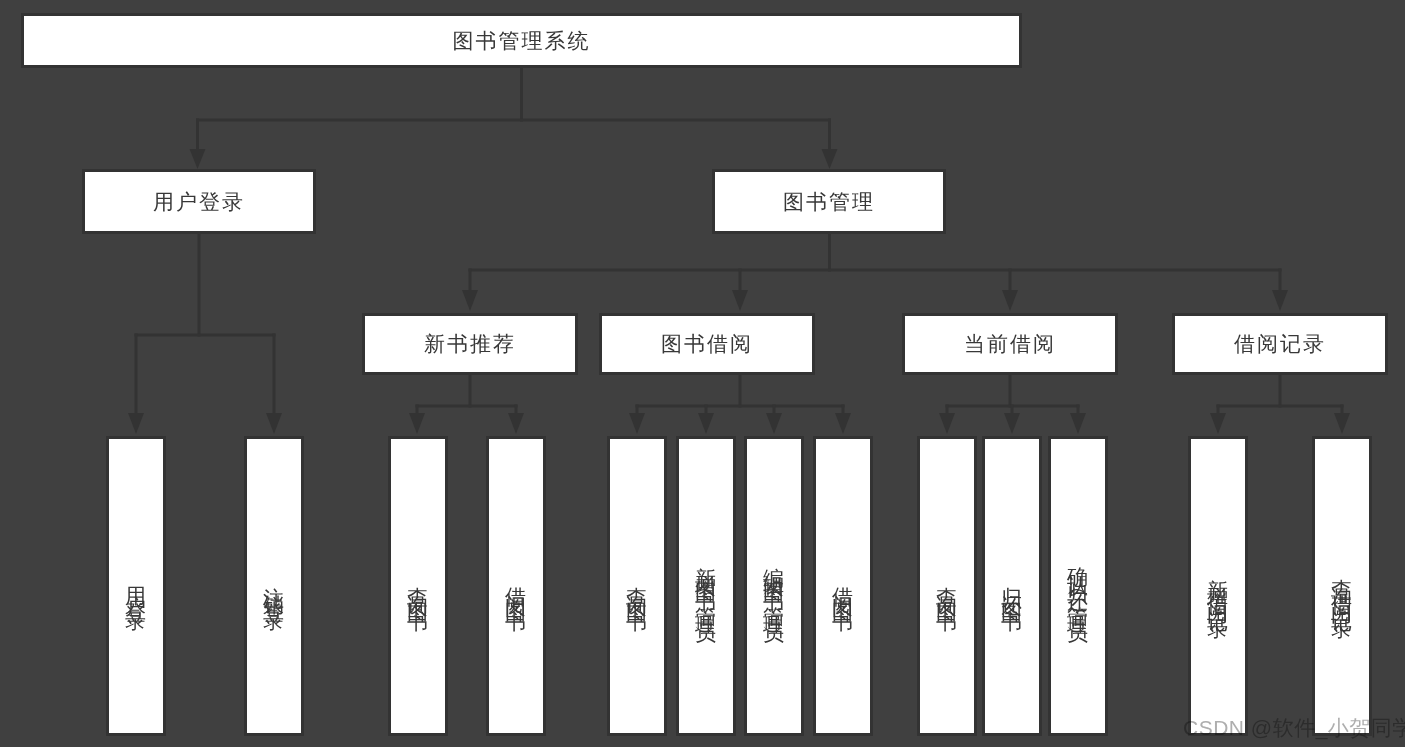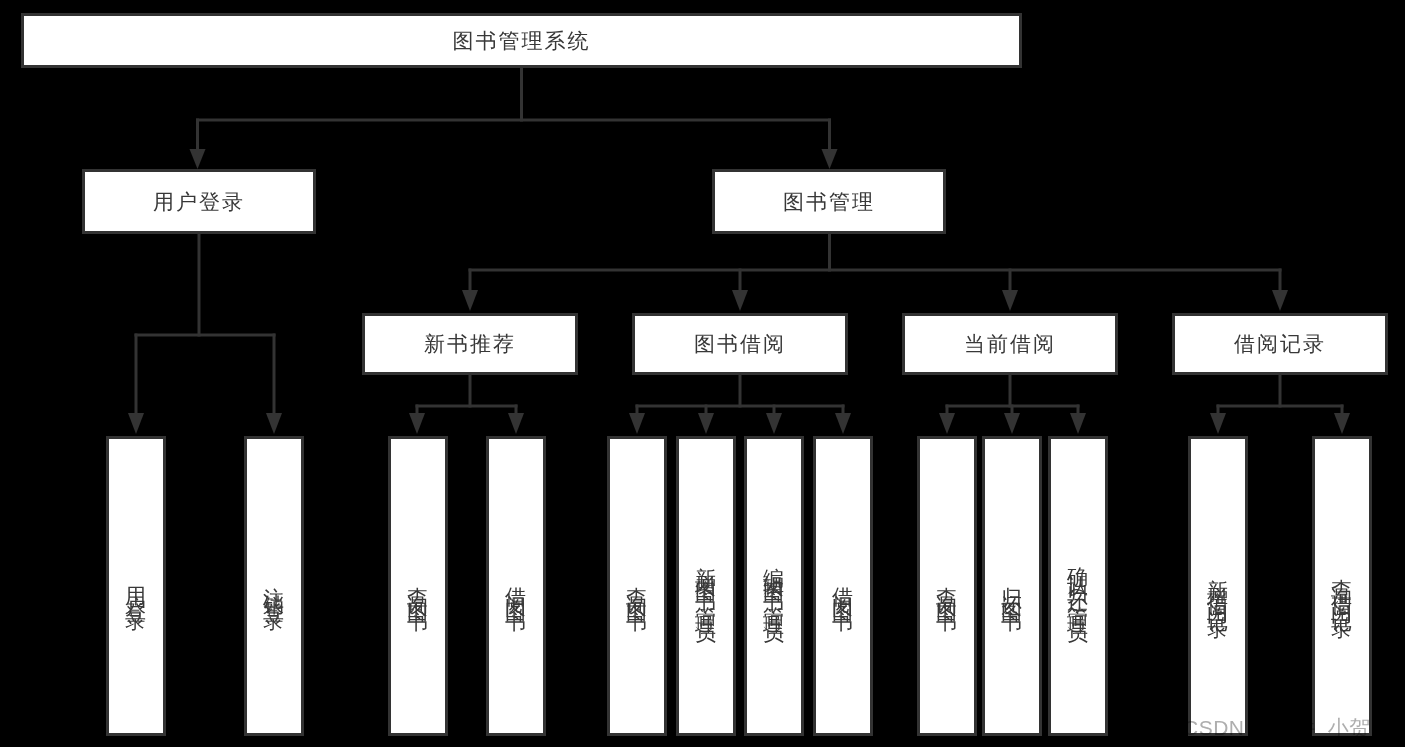--- a/index.html
+++ b/index.html
@@ -5,21 +5,21 @@
   html, body {
     margin: 0;
     padding: 0;
     background: #ffffff;
     font-family: "Liberation Sans", sans-serif;
   }
   .stage {
     position: relative;
     width: 1405px;
     height: 747px;
-    background: #000000;
+    background: #404040;
     overflow: hidden;
     color: #383838;
   }
   svg.connectors {
     position: absolute;
     left: 0;
     top: 0;
     z-index: 1;
   }
   .node {
@@ -151,21 +151,21 @@
   <div class="node h" style="left:82px; top:169px; width:234px; height:65px;">
     <span>用户登录</span>
   </div>
   <div class="node h" style="left:712px; top:169px; width:234px; height:65px;justify-content:center;">
     <span>图书管理</span>
   </div>
 
   <div class="node h" style="left:362px; top:313px; width:216px; height:62px;font-family:Liberation Serif, serif;">
     <span>新书推荐</span>
   </div>
-  <div class="node h" style="left:632px; top:313px; width:216px; height:62px;">
+  <div class="node h" style="left:599px; top:313px; width:216px; height:62px;">
     <span>图书借阅</span>
   </div>
   <div class="node h" style="left:902px; top:313px; width:216px; height:62px;">
     <span>当前借阅</span>
   </div>
   <div class="node h" style="left:1172px; top:313px; width:216px; height:62px;">
     <span>借阅记录</span>
   </div>
 
   <div class="node v" style="left:106px;">

